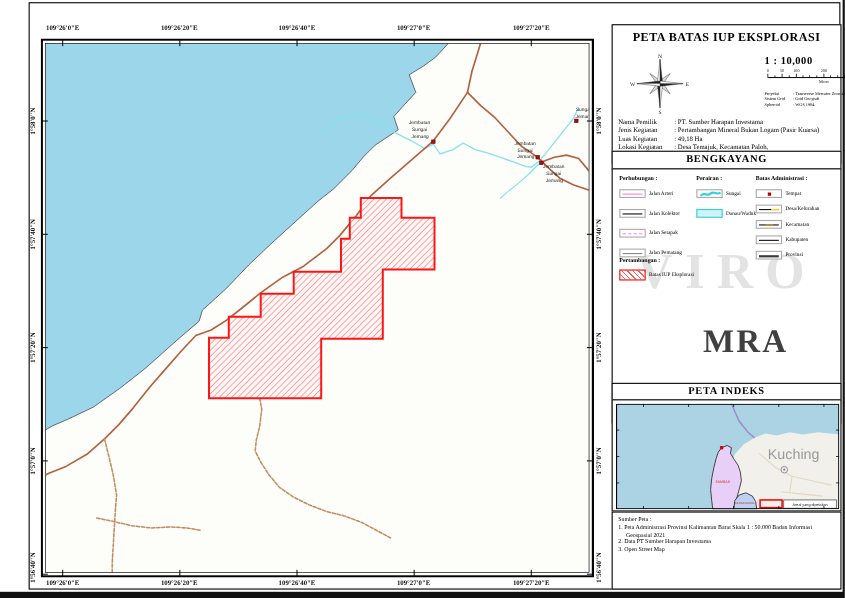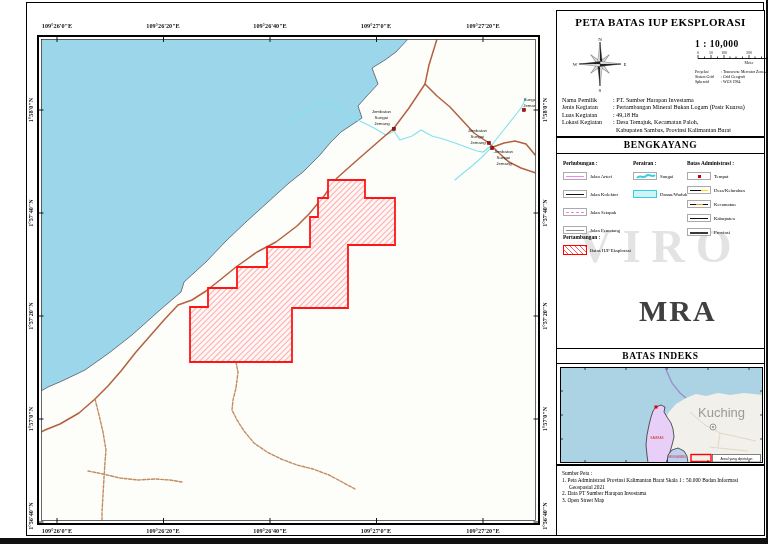--- a/index.html
+++ b/index.html
@@ -13,21 +13,21 @@
   
   .mapsvg{position:absolute;left:37px;top:35px;width:503px;height:490px;}
 
   .cx{position:absolute;width:60px;text-align:center;font:bold 6.2px "Liberation Serif",serif;color:#111;}
   .cy{position:absolute;width:50px;height:8px;line-height:8px;text-align:center;
       font:bold 6.2px "Liberation Serif",serif;color:#111;transform:rotate(-90deg);}
 
   
   .panel{position:absolute;left:556px;top:10px;width:209px;height:526px;font-family:"Liberation Serif",serif;}
   .sec{position:absolute;left:0;width:209px;border:1px solid #000;box-sizing:border-box;background:#fff;}
-  .sec1{top:0;height:127px;}
+  .sec1{top:12px;height:127px;}
   .sec2{top:127px;height:17px;}
   .sec3{top:143px;height:232px;overflow:hidden;padding-left:20px;}
   .sec4{top:338px;height:16px;}
   .sec5{top:353px;height:102px;}
   .sec6{top:455px;height:71px;}
   .hdr{width:100%;text-align:center;font-weight:bold;font-size:9.5px;line-height:15px;letter-spacing:0.6px;}
   .ptitle{position:absolute;left:0;top:5px;width:100%;text-align:center;font-weight:bold;
           font-size:11px;letter-spacing:0.4px;}
   .compass{position:absolute;left:14px;top:24px;width:58px;height:58px;}
   .scaleblock{position:absolute;left:90px;top:28px;width:114px;margin-left:48px;}
@@ -369,21 +369,21 @@
         </div>
 
       <div class="lhead" style="position:absolute;left:6px;top:80px;width:70px;z-index:2">Pertambangan :</div>
       <div class="litem" style="left:6px;top:91px">
           <span class="swp"></span>
           <span>Batas IUP Eksplorasi</span>
         </div>
     </div>
 
     <div class="sec sec4">
-      <div class="hdr" style="line-height:14px">BATAS INDEKS</div>
+      <div class="hdr" style="line-height:14px">PETA INDEKS</div>
     </div>
 
     <div class="sec sec5">
       <svg class="insetsvg" width="203" height="96" viewBox="0 0 203 96">
         <rect x="0" y="0" width="203" height="96" fill="#acd3e3"></rect>
         <path d="M126,31 L136,27 L146,29 L158,26 L170,28 L184,26 L203,28 L203,96 L100,96 L103,62 L108,46 L116,37 Z" fill="#f2f0ea"></path>
         <g stroke="#e2d8c4" stroke-width="1" fill="none">
           <path d="M130,45 L145,58 L160,66 L178,70 L196,74"></path>
           <path d="M150,80 L168,82 L188,84"></path>
           <path d="M160,66 L158,80"></path>

